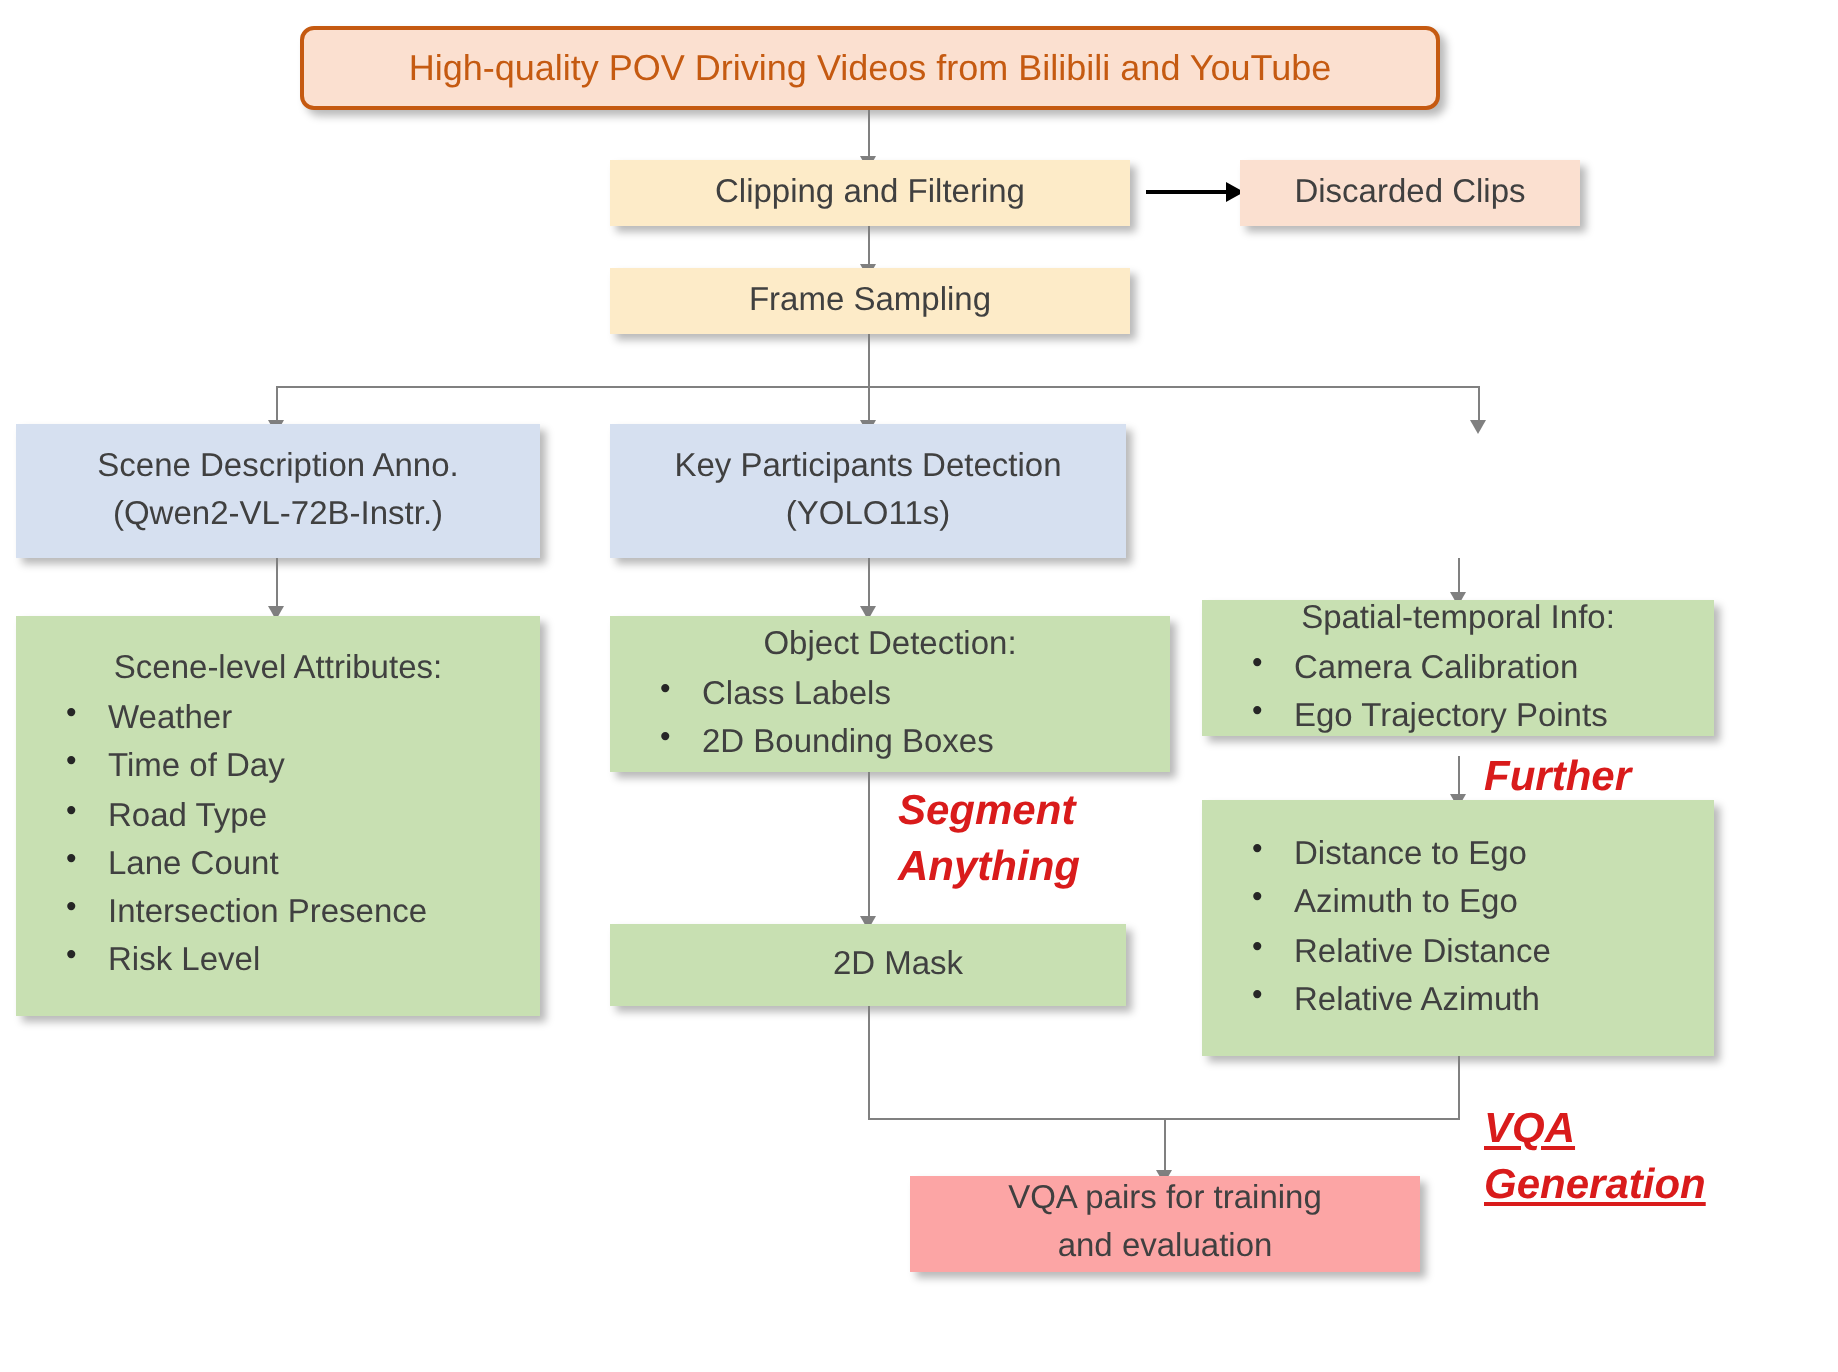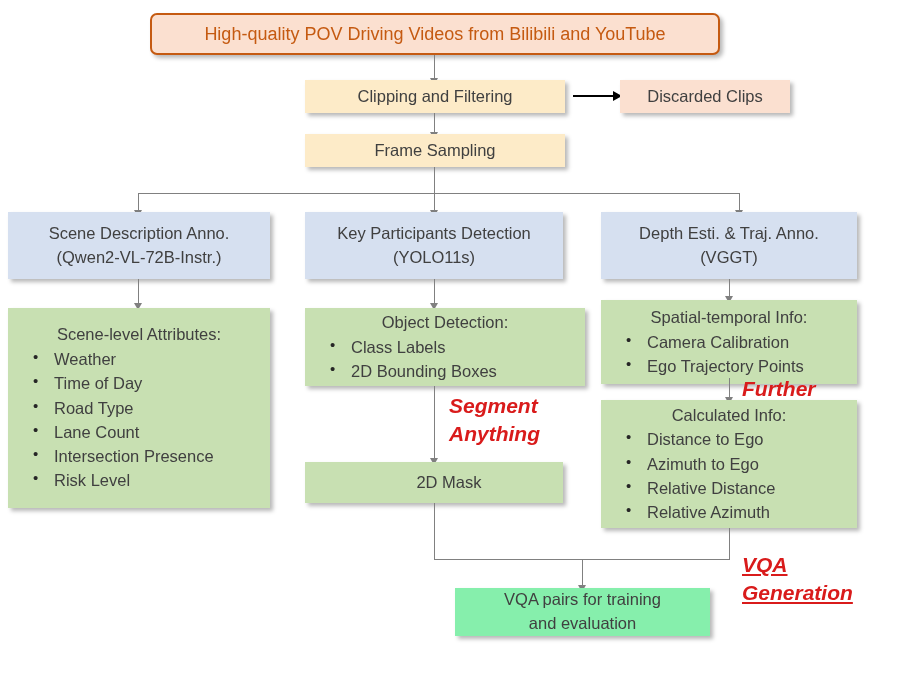--- a/index.html
+++ b/index.html
@@ -48,21 +48,21 @@
   }
   
   .n-proc { background: #FDEBC8; text-align: center; }
   
   .n-discard { background: #FBE0D0; }
   
   .n-blue { background: #D6E0F0; }
   
   .n-green { background: #C8E0B2; }
   
-  .n-grey { background: #86efac; align-items: center; }
+  .n-grey { background: #fca5a5; align-items: center; }
 
   .node-list {
     padding: 7px 10px 8px 10px;
     align-items: stretch;
   }
   .list-head {
     color: #404040;
     font-size: 16.5px;
     line-height: 1.5;
     text-align: center;
@@ -166,24 +166,20 @@
   <div class="node node-center n-blue" style="left:8px; top:212px; width:262px; height:67px;">
     <div class="ttl">Scene Description Anno.</div>
     <div class="ttl">(Qwen2-VL-72B-Instr.)</div>
   </div>
 
   <div class="node node-center n-blue" style="left:305px; top:212px; width:258px; height:67px;">
     <div class="ttl">Key Participants Detection</div>
     <div class="ttl">(YOLO11s)</div>
   </div>
 
-  <div class="node node-center n-blue" style="left:601px; top:212px; width:256px; height:67px;">
-    <div class="ttl">Depth Esti. &amp; Traj. Anno.</div>
-    <div class="ttl">(VGGT)</div>
-  </div>
 
   <div class="vline" style="left:138px; top:279px; height:26px;"></div>
   <div class="arrowdown" style="left:134px; top:303px;"></div>
 
   <div class="vline" style="left:434px; top:279px; height:26px;"></div>
   <div class="arrowdown" style="left:430px; top:303px;"></div>
 
   <div class="vline" style="left:729px; top:279px; height:20px;"></div>
   <div class="arrowdown" style="left:725px; top:296px;"></div>
 
@@ -209,34 +205,33 @@
 
   <div class="vline" style="left:434px; top:386px; height:75px;"></div>
   <div class="arrowdown" style="left:430px; top:458px;"></div>
   <div class="annot" style="left:449px; top:392px;">Segment
 Anything</div>
 
   <div class="node node-center n-green" style="left:305px; top:462px; width:258px; height:41px;padding-left:30px;">
     <div class="ttl">2D Mask</div>
   </div>
 
-  <div class="node node-list n-green" style="left:601px; top:300px; width:256px; height:84px;">
+  <div class="node node-list n-green" style="left:601px; top:300px; width:256px; height:68px;">
     <div class="list-head">Spatial-temporal Info:</div>
     <ul class="bullets">
       <li>Camera Calibration</li>
       <li>Ego Trajectory Points</li>
     </ul>
   </div>
 
   <div class="vline" style="left:729px; top:378px; height:22px;"></div>
   <div class="arrowdown" style="left:725px; top:397px;"></div>
   <div class="annot" style="left:742px; top:375px;">Further Processing</div>
 
   <div class="node node-list n-green" style="left:601px; top:400px; width:256px; height:128px;">
-    <div class="list-head">Calculated Info:</div>
     <ul class="bullets">
       <li>Distance to Ego</li>
       <li>Azimuth to Ego</li>
       <li>Relative Distance</li>
       <li>Relative Azimuth</li>
     </ul>
   </div>
 
   <div class="vline" style="left:434px; top:503px; height:57px;"></div>
   <div class="vline" style="left:729px; top:528px; height:32px;"></div>

